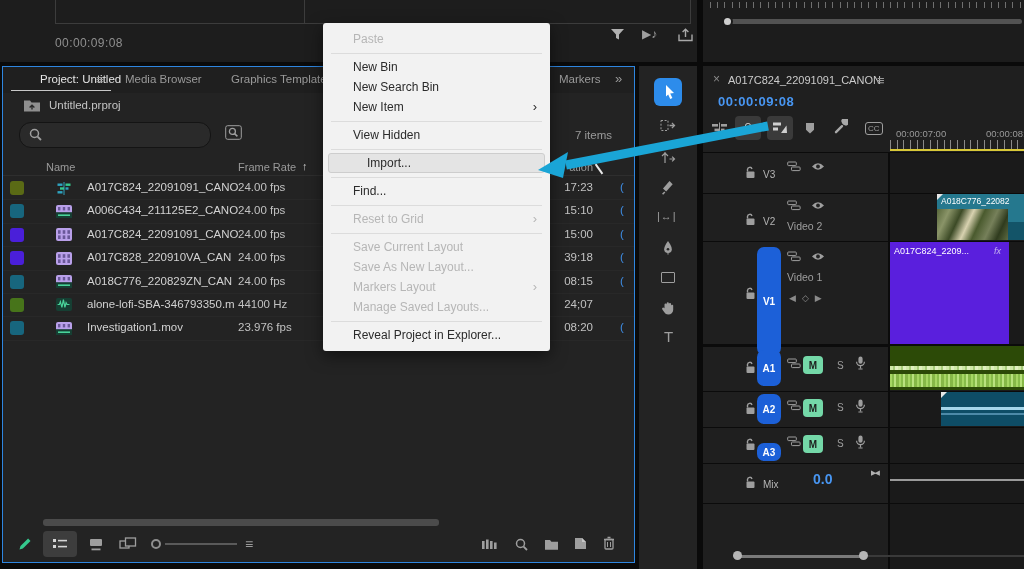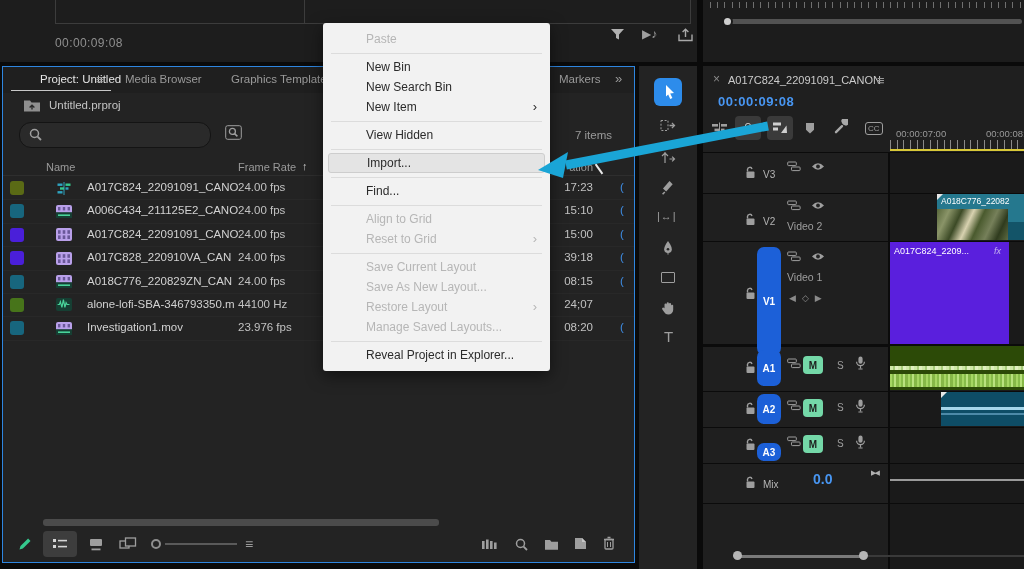--- a/index.html
+++ b/index.html
@@ -68,21 +68,21 @@
   .content-bg{left:187px;right:0;top:86px;bottom:0;background:#1a1a1a;}
   .clip{position:absolute;overflow:hidden;}
   .fold{position:absolute;left:0;top:0;width:0;height:0;border-top:6px solid #e8e8e8;border-right:6px solid transparent;}
   .cliplbl{position:absolute;left:4px;top:2px;color:#fff;font-size:8.5px;white-space:nowrap;}
   .zoombar-track{left:30px;right:0;top:489px;height:2px;background:#3a3a3a;}
   .zoombar-thumb{left:32px;top:488.5px;width:128px;height:3px;background:#7a7a7a;}
   .zknob{position:absolute;top:485px;width:9px;height:9px;border-radius:50%;background:#b5b5b5;}
   
   .cmenu{left:323px;top:23px;width:227px;background:#f2f2f2;border-radius:3px;z-index:50;
       box-shadow:0 5px 16px rgba(0,0,0,.5);padding:6px 0;}
-  .mi{position:relative;height:20px;line-height:20px;padding-left:43px;font-size:12px;color:#2b2b2b;white-space:nowrap;}
+  .mi{position:relative;height:20px;line-height:20px;padding-left:30px;font-size:12px;color:#2b2b2b;white-space:nowrap;}
   .mi.dis{color:#b6b6b6;}
   .mi.hl{background:#e4e4e4;border:1px solid #cdcdcd;border-radius:3px;margin:0 5px;padding-left:38px;height:18px;line-height:18px;}
   .msep{height:8px;position:relative;}
   .msep::after{content:"";position:absolute;left:8px;right:8px;top:4px;height:1px;background:#dcdcdc;}
   .subarr{position:absolute;right:13px;top:0;font-size:13px;}
   
   .annot{left:0;top:0;width:1024px;height:569px;z-index:70;pointer-events:none;}
   .cursor-slash{left:598px;top:163px;width:2px;height:12px;background:#e8e8e8;transform:rotate(-35deg);z-index:55;}
 </style>
 </head>
@@ -644,26 +644,25 @@
     <div class="mi">New Bin</div>
     <div class="mi">New Search Bin</div>
     <div class="mi"><span>New Item</span><span class="subarr">›</span></div>
     <div class="msep"></div>
     <div class="mi">View Hidden</div>
     <div class="msep"></div>
     <div class="mi hl">Import...</div>
     <div class="msep"></div>
     <div class="mi">Find...</div>
     <div class="msep"></div>
-    <div class="mi dis">Align to Grid</div>
     <div class="mi dis"><span>Reset to Grid</span><span class="subarr">›</span></div>
     <div class="msep"></div>
     <div class="mi dis">Save Current Layout</div>
     <div class="mi dis">Save As New Layout...</div>
-    <div class="mi dis"><span>Restore Layout</span><span class="subarr">›</span></div>
+    <div class="mi dis"><span>Markers Layout</span><span class="subarr">›</span></div>
     <div class="mi dis">Manage Saved Layouts...</div>
     <div class="msep"></div>
     <div class="mi">Reveal Project in Explorer...</div>
   </div>
 
   <div class="abs cursor-slash"></div>
 
   <svg class="abs annot" viewBox="0 0 1024 569">
     <line x1="768" y1="126" x2="566" y2="165" stroke="#1aa5d6" stroke-width="9"></line>
     <polygon points="538,170 568,152 563,178" fill="#1aa5d6"></polygon>

